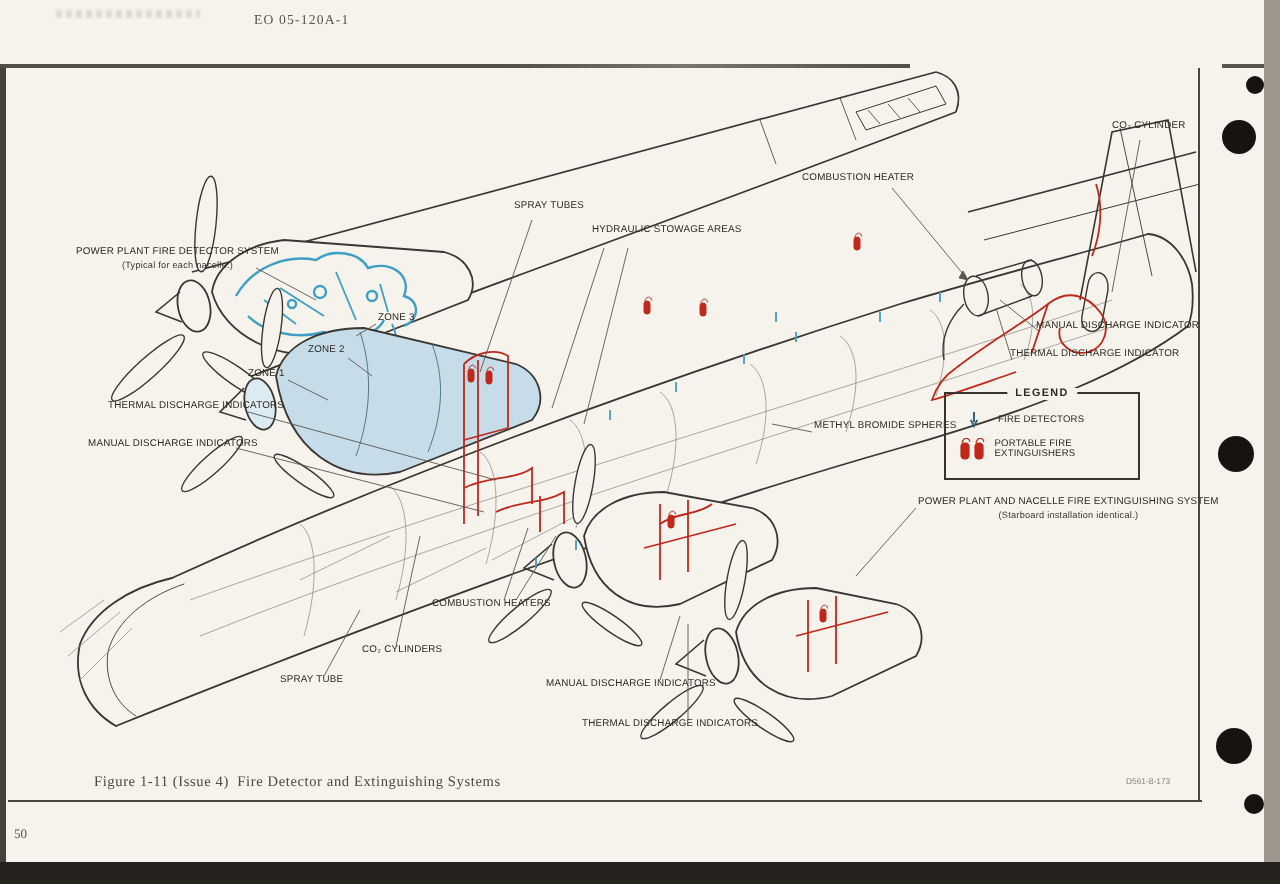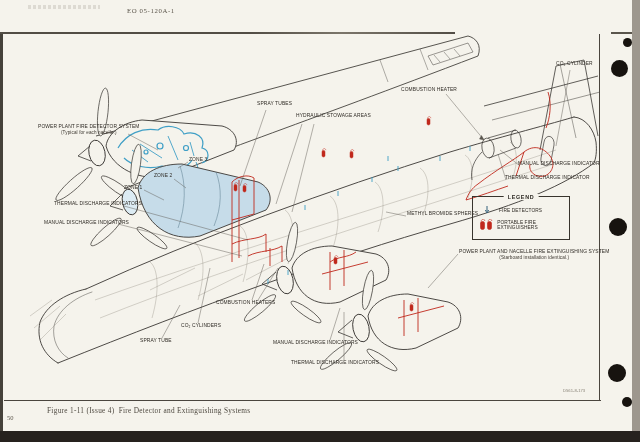--- a/index.html
+++ b/index.html
@@ -13,21 +13,21 @@
   .top-rule-right{position:absolute;left:611px;top:32px;width:22px;height:1.5px;background:#5a554c;}
   .left-edge{position:absolute;left:0;top:34px;width:3px;height:408px;background:#45413a;}
   .frame-right{position:absolute;left:599px;top:34px;width:1.4px;height:367px;background:#4a453e;}
   .frame-bottom{position:absolute;left:4px;top:400px;width:597px;height:1.4px;background:#4a453e;}
   .bottom-strip{position:absolute;left:0;top:431px;width:640px;height:11px;background:#26221e;}
   .right-band{position:absolute;left:632px;top:0;width:8px;height:431px;background:#9d978e;}
   .hole{position:absolute;border-radius:50%;background:#17130f;}
   
   .header-ref{position:absolute;left:127px;top:7px;font:6.8px "Liberation Serif",serif;
               letter-spacing:.6px;color:#5a544a;}
-  .caption{position:absolute;left:47px;top:406px;font:7.3px "Liberation Serif",serif;
+  .caption{position:absolute;left:47px;top:386px;font:7.3px "Liberation Serif",serif;
            letter-spacing:.3px;color:#4e4940;white-space:pre;}
   .page-num{position:absolute;left:7px;top:414px;font:6.5px "Liberation Serif",serif;color:#5a544a;}
   .draw-ref{position:absolute;left:563px;top:388px;font:4.2px "Liberation Sans",sans-serif;color:#8a8478;}
   .lbl{position:absolute;font:4.9px/1.3 "Liberation Sans",sans-serif;color:#2e2a24;
        letter-spacing:.12px;white-space:nowrap;}
   .lbl .sub{display:block;font-size:4.6px;text-align:center;color:#3a352e;}
   
   .legend{position:absolute;left:472px;top:196px;width:96px;height:42px;border:1px solid #38342d;}
   .legend-title{position:absolute;top:-3.5px;left:50%;transform:translateX(-50%);
                 background:#f5f3ec;padding:0 4px;font:bold 5.4px "Liberation Sans",sans-serif;

